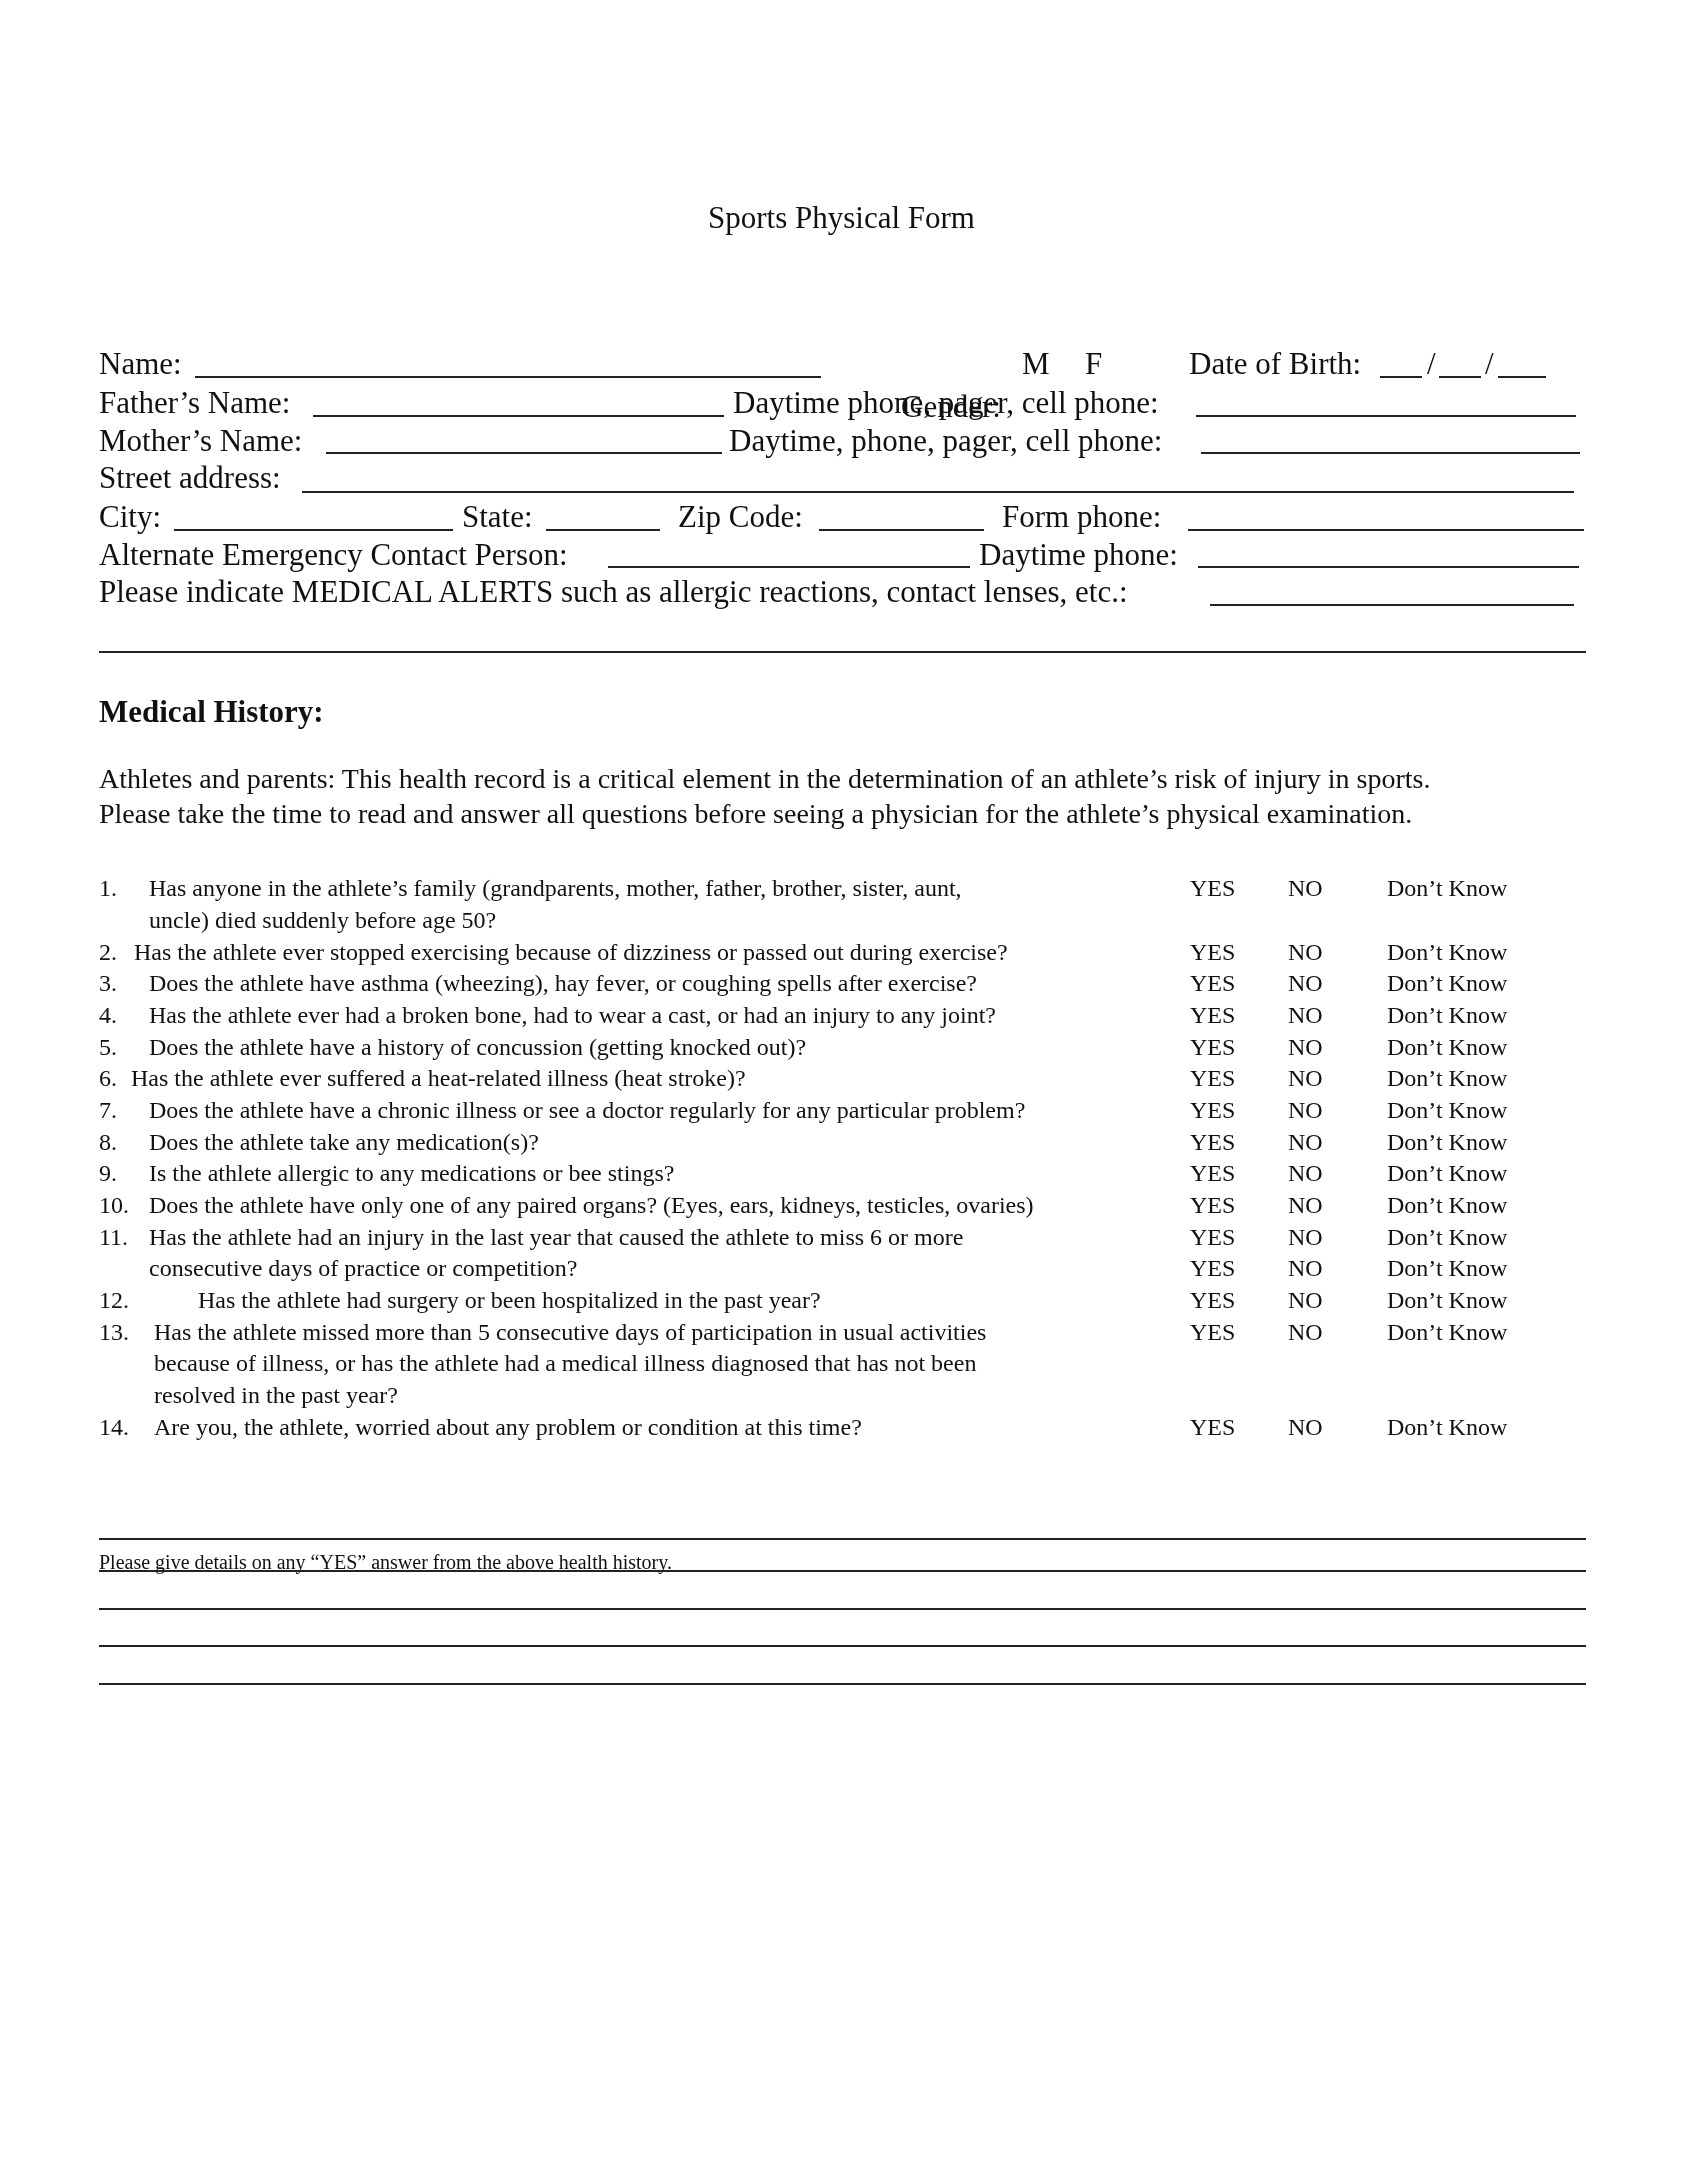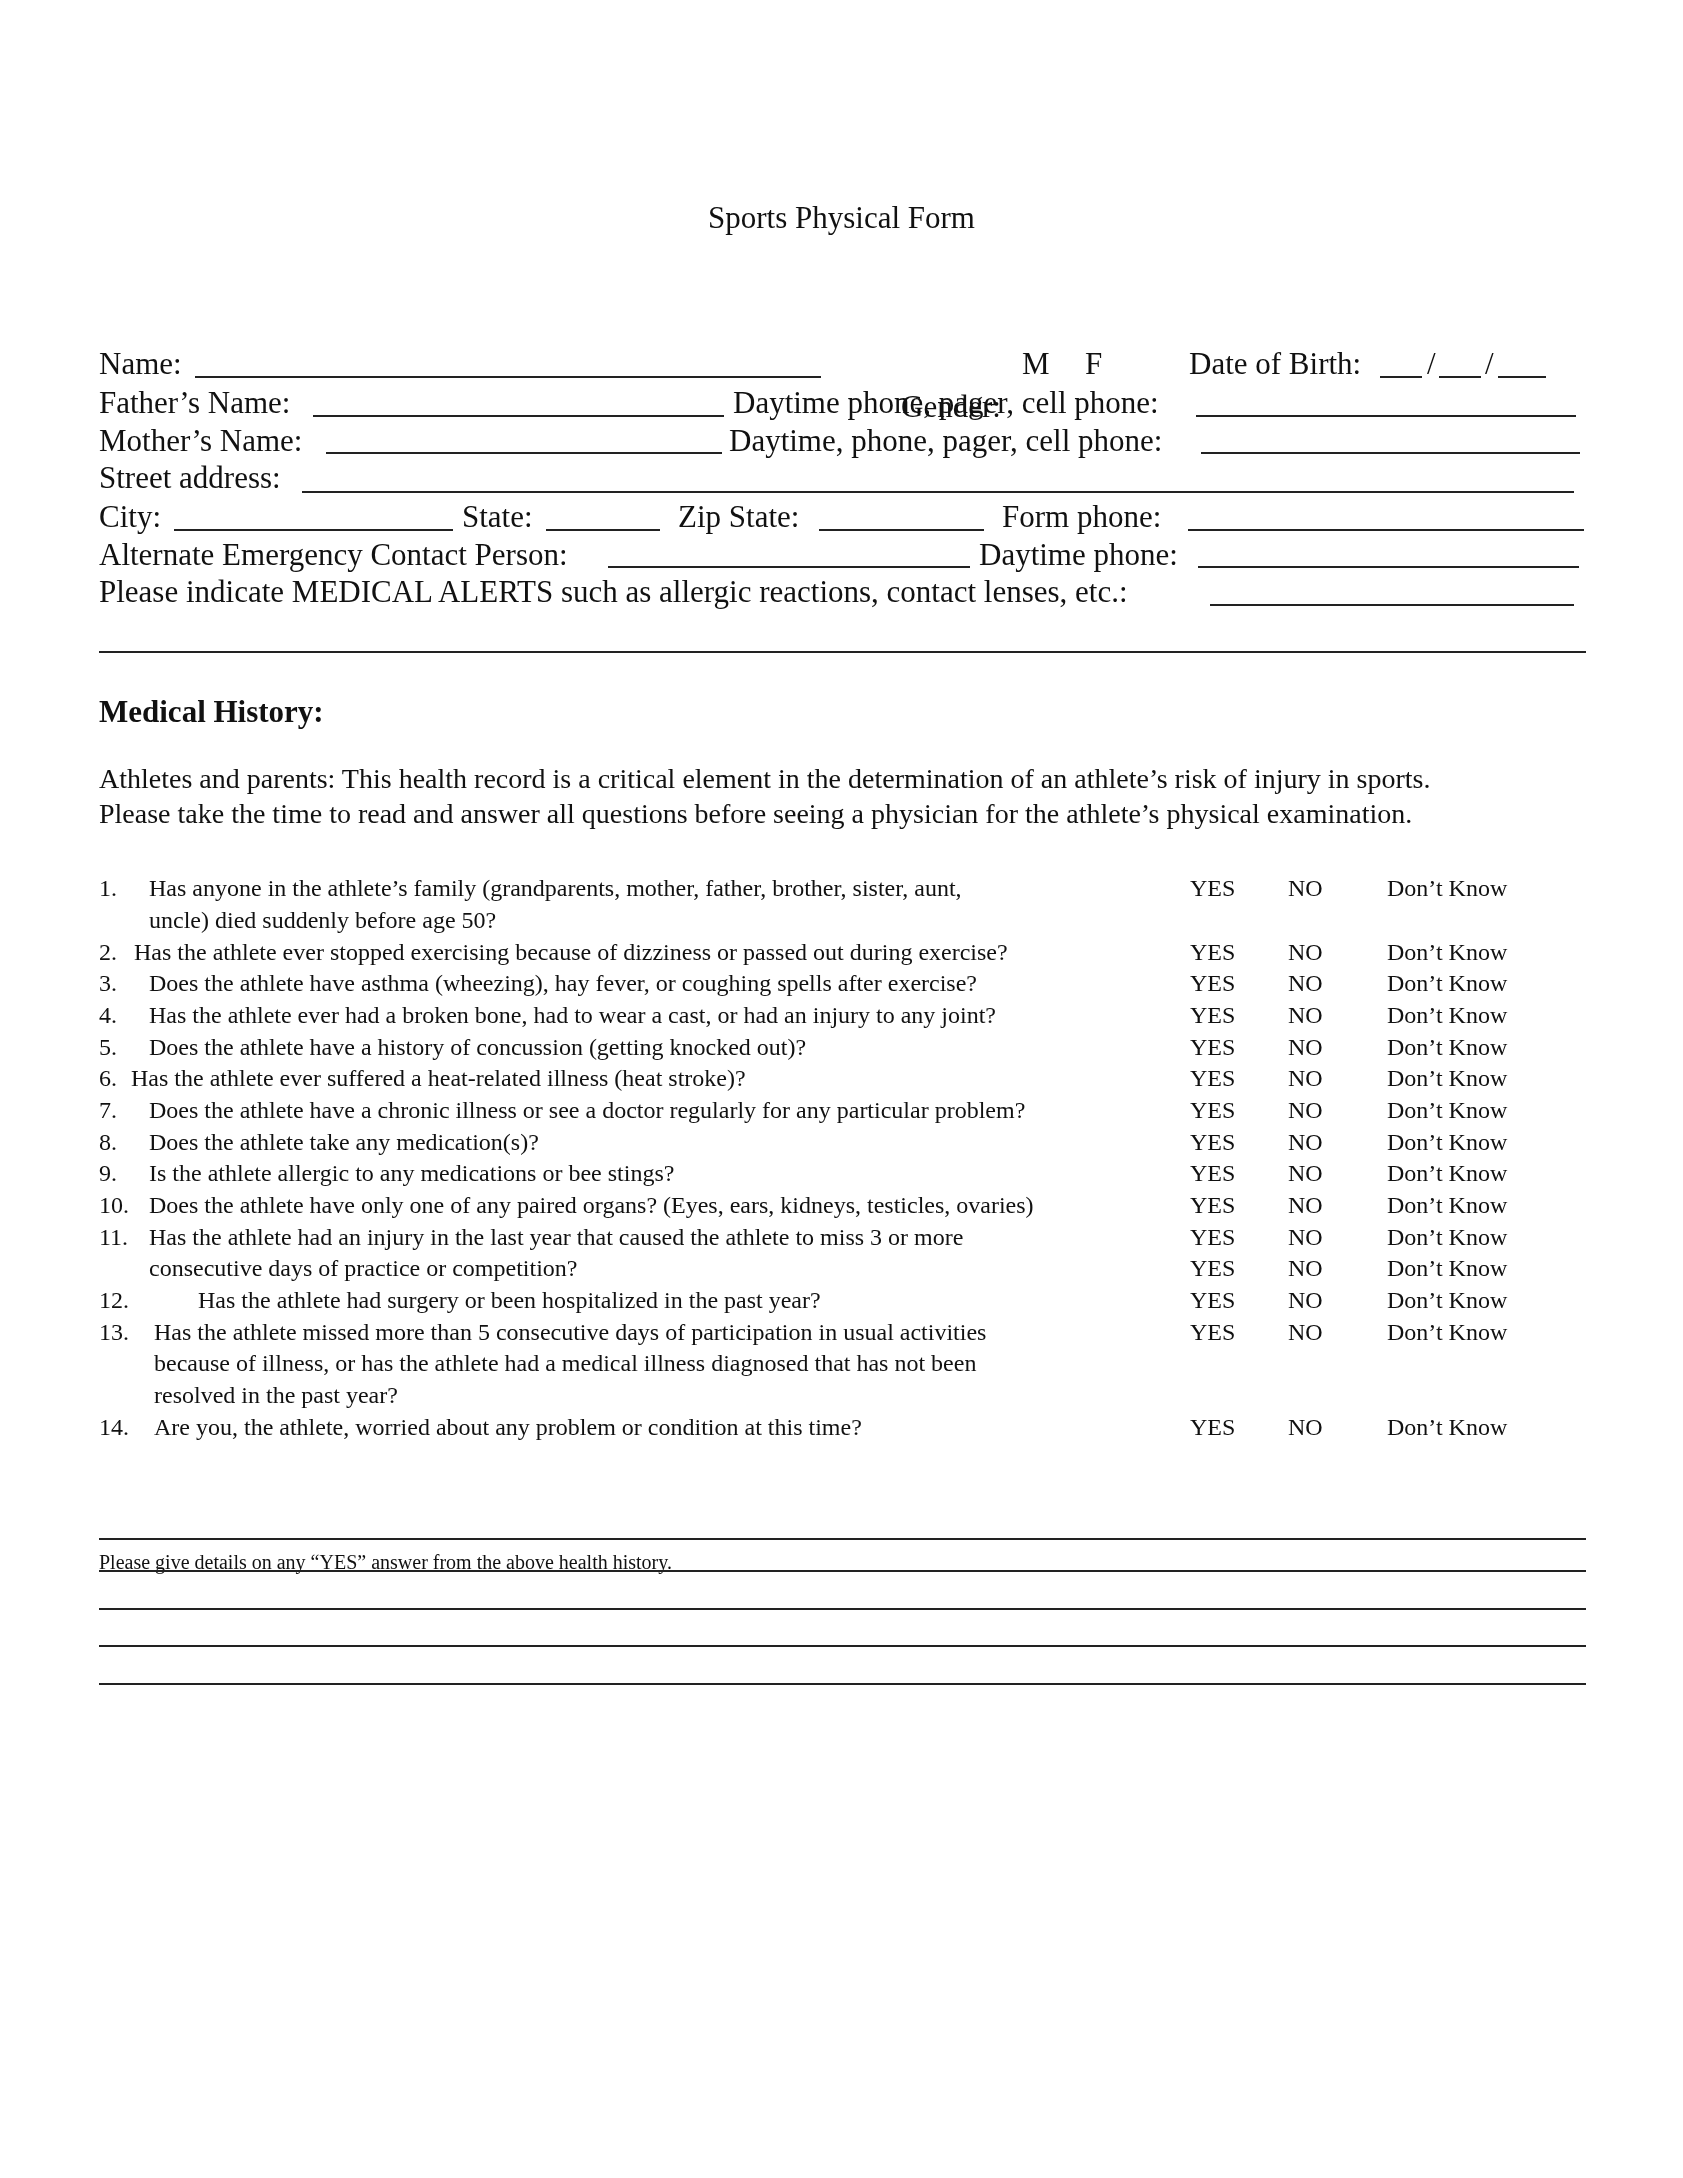--- a/index.html
+++ b/index.html
@@ -46,21 +46,21 @@
 <div class="abs hdr" style="top:425px;left:729px;">Daytime, phone, pager, cell phone:</div>
 <div class="field-line" style="top:452px;left:1201px;width:379px;"></div>
 
 <div class="abs hdr" style="top:462px;left:99px;">Street address:</div>
 <div class="field-line" style="top:491px;left:302px;width:1272px;"></div>
 
 <div class="abs hdr" style="top:501px;left:99px;">City:</div>
 <div class="field-line" style="top:529px;left:174px;width:279px;"></div>
 <div class="abs hdr" style="top:501px;left:462px;">State:</div>
 <div class="field-line" style="top:529px;left:546px;width:114px;"></div>
-<div class="abs hdr" style="top:501px;left:678px;">Zip State:</div>
+<div class="abs hdr" style="top:501px;left:678px;">Zip Code:</div>
 <div class="field-line" style="top:529px;left:819px;width:165px;"></div>
 <div class="abs hdr" style="top:501px;left:1002px;">Form phone:</div>
 <div class="field-line" style="top:529px;left:1188px;width:396px;"></div>
 
 <div class="abs hdr" style="top:539px;left:99px;">Alternate Emergency Contact Person:</div>
 <div class="field-line" style="top:566px;left:608px;width:362px;"></div>
 <div class="abs hdr" style="top:539px;left:979px;">Daytime phone:</div>
 <div class="field-line" style="top:566px;left:1198px;width:381px;"></div>
 
 <div class="abs hdr" style="top:576px;left:99px;">Please indicate MEDICAL ALERTS such as allergic reactions, contact lenses, etc.:</div>
@@ -128,21 +128,21 @@
   <div class="abs ans" style="top:1161px;left:1288px;">NO</div>
   <div class="abs ans" style="top:1161px;left:1387px;">Don’t Know</div>
 
   <div class="abs q qnum" style="top:1193px;">10.</div>
   <div class="abs q" style="top:1193px;left:149px;">Does the athlete have only one of any paired organs? (Eyes, ears, kidneys, testicles, ovaries)</div>
   <div class="abs ans" style="top:1193px;left:1190px;">YES</div>
   <div class="abs ans" style="top:1193px;left:1288px;">NO</div>
   <div class="abs ans" style="top:1193px;left:1387px;">Don’t Know</div>
 
   <div class="abs q qnum" style="top:1225px;">11.</div>
-  <div class="abs q" style="top:1225px;left:149px;">Has the athlete had an injury in the last year that caused the athlete to miss 3 or more</div>
+  <div class="abs q" style="top:1225px;left:149px;">Has the athlete had an injury in the last year that caused the athlete to miss 6 or more</div>
   <div class="abs q" style="top:1256px;left:149px;">consecutive days of practice or competition?</div>
   <div class="abs ans" style="top:1225px;left:1190px;">YES</div>
   <div class="abs ans" style="top:1225px;left:1288px;">NO</div>
   <div class="abs ans" style="top:1225px;left:1387px;">Don’t Know</div>
   <div class="abs ans" style="top:1256px;left:1190px;">YES</div>
   <div class="abs ans" style="top:1256px;left:1288px;">NO</div>
   <div class="abs ans" style="top:1256px;left:1387px;">Don’t Know</div>
 
   <div class="abs q qnum" style="top:1288px;">12.</div>
   <div class="abs q" style="top:1288px;left:154px;margin-left:44px;">Has the athlete had surgery or been hospitalized in the past year?</div>

